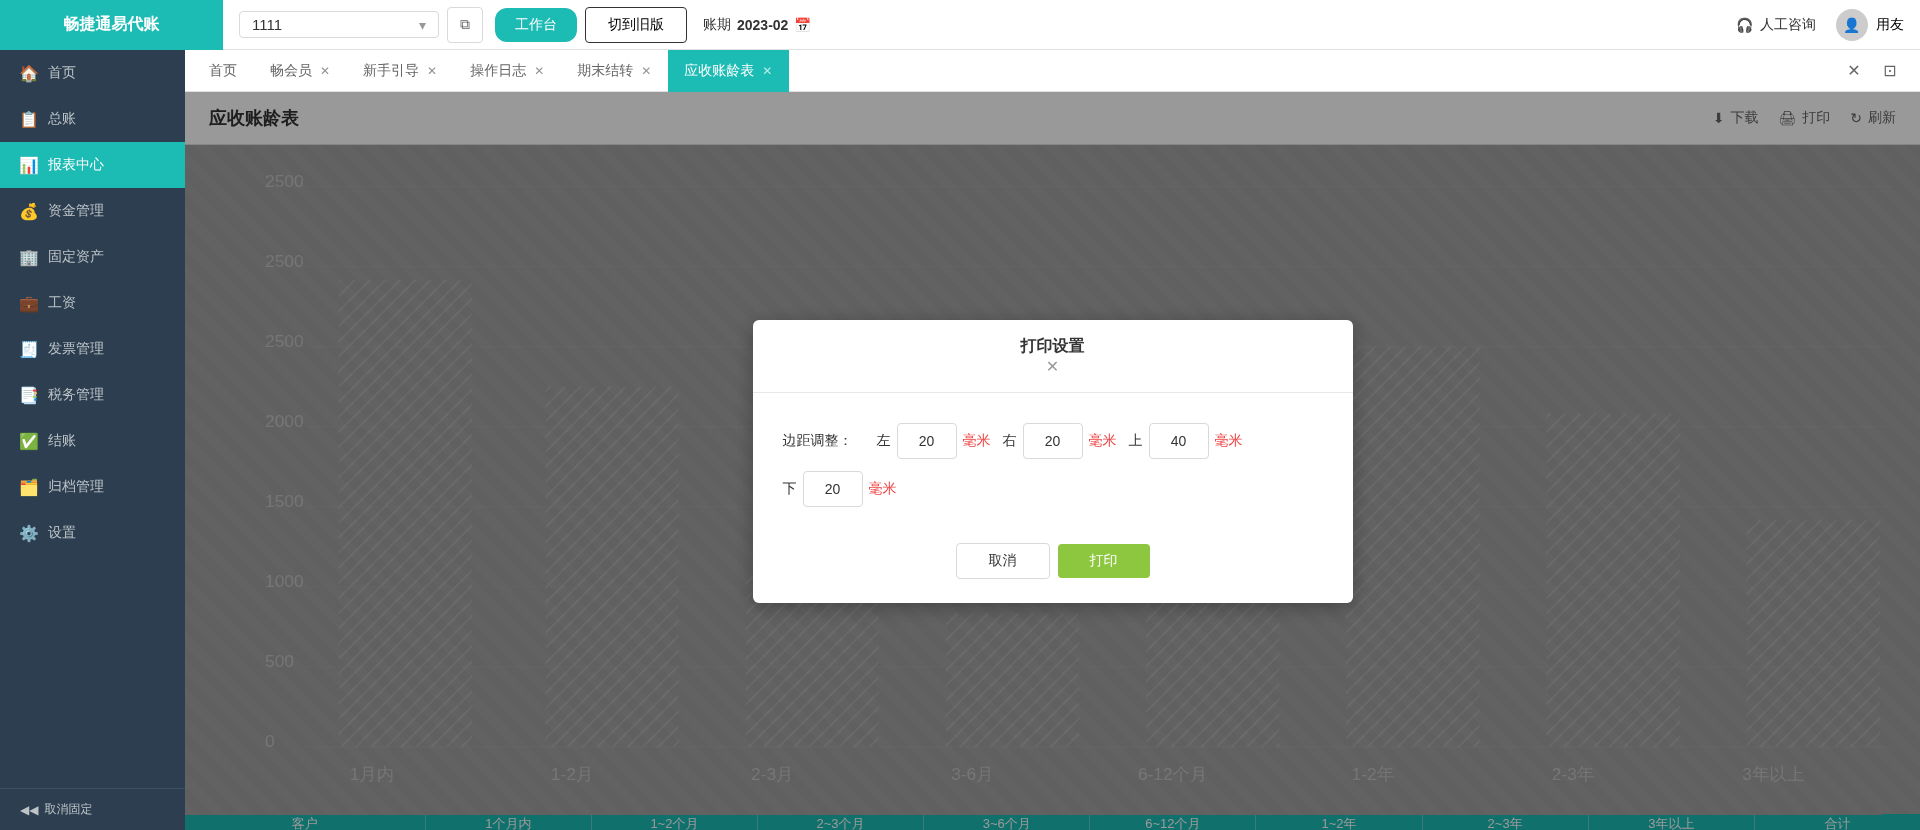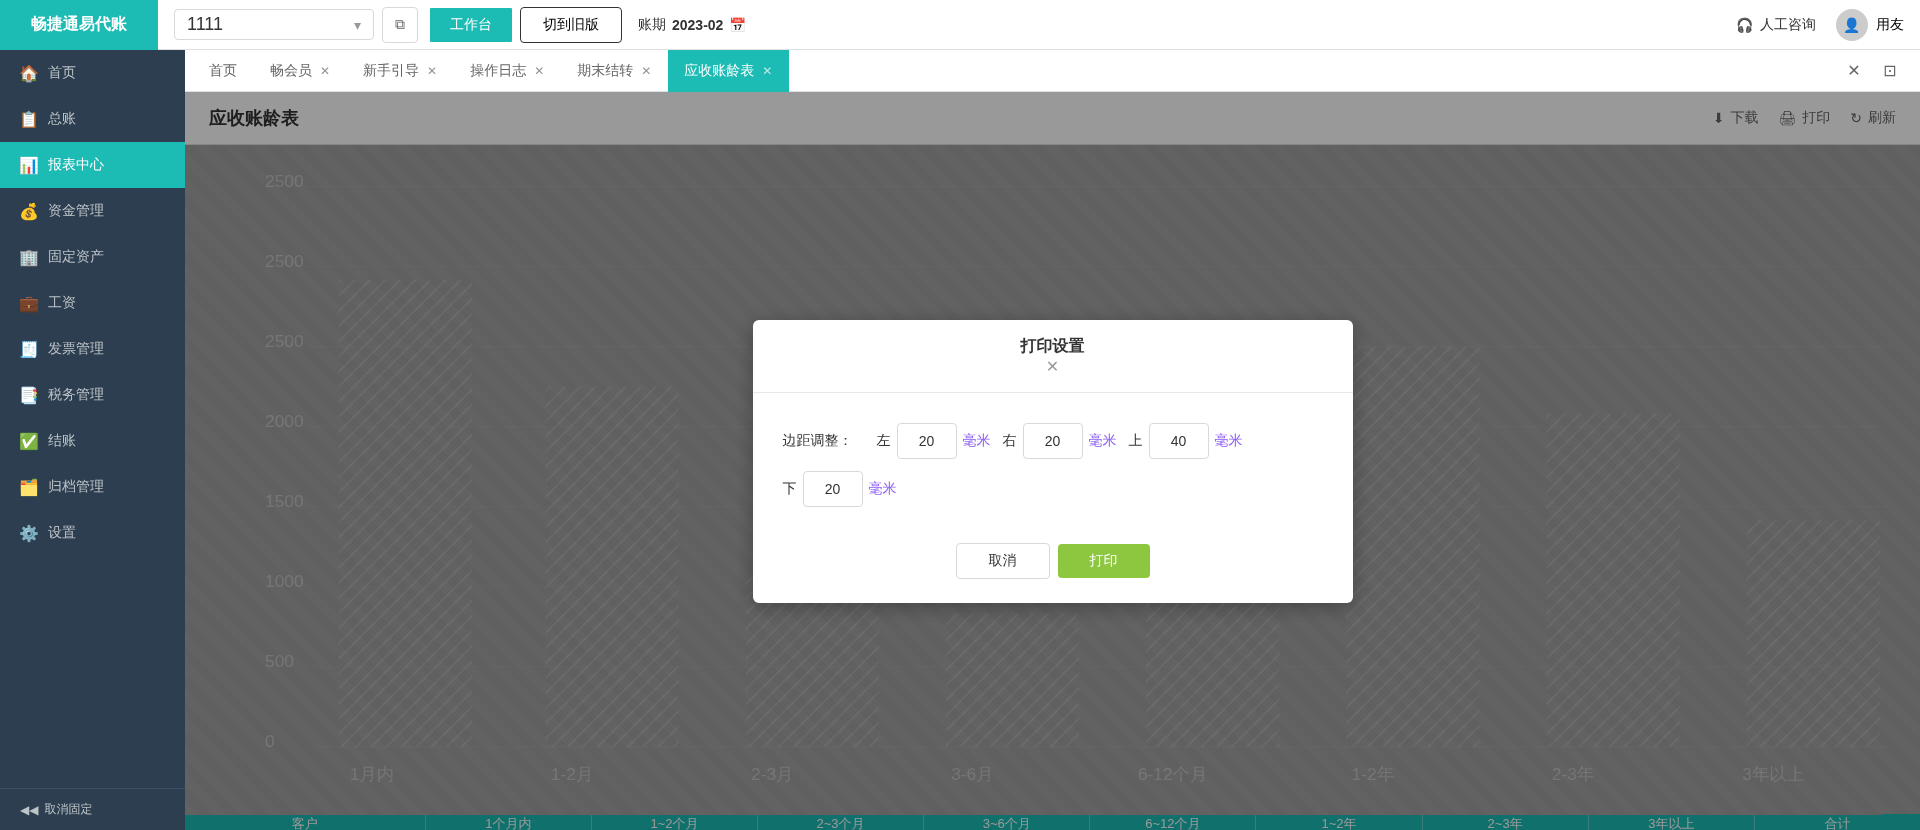--- a/index.html
+++ b/index.html
@@ -10,21 +10,21 @@
       height: 50px;
       background: #fff;
       display: flex;
       align-items: center;
       padding: 0 16px;
       border-bottom: 1px solid #e0e0e0;
       position: relative;
       z-index: 10;
     }
     .logo-area {
-      width: 158px;
+      width: 223px;
       background: #1cbbb4;
       height: 50px;
       display: flex;
       align-items: center;
       justify-content: center;
       margin-left: -16px;
       margin-right: 16px;
       flex-shrink: 0;
     }
     .logo-text {
@@ -37,21 +37,21 @@
       align-items: center;
       border: 1px solid #d9d9d9;
       border-radius: 4px;
       padding: 4px 12px;
       min-width: 200px;
       cursor: pointer;
       background: #fff;
     }
     .company-name {
       flex: 1;
-      font-size: 18px;
+      font-size: 15px;
       color: #333;
     }
     .dropdown-icon {
       color: #999;
       margin-left: 8px;
     }
     .copy-icon-btn {
       width: 36px;
       height: 36px;
       border: 1px solid #d9d9d9;
@@ -61,21 +61,21 @@
       justify-content: center;
       margin-left: 8px;
       cursor: pointer;
       background: #fff;
       color: #666;
     }
     .workbench-btn {
       background: #1cbbb4;
       color: #fff;
       border: none;
-      border-radius: 1px;
+      border-radius: 12px;
       padding: 8px 20px;
       margin-left: 12px;
       cursor: pointer;
       font-size: 14px;
     }
     .switch-old-btn {
       border: 1px solid #333;
       background: #fff;
       border-radius: 4px;
       padding: 8px 22px;
@@ -374,21 +374,21 @@
     .margin-input {
       width: 60px;
       height: 36px;
       border: 1px solid #d9d9d9;
       border-radius: 4px;
       text-align: center;
       font-size: 14px;
       color: #333;
     }
     .margin-unit {
-      color: #8b5cf6;
+      color: #ef4444;
       font-size: 14px;
     }
     .modal-footer {
       padding: 16px 20px 24px;
       display: flex;
       align-items: center;
       justify-content: center;
       gap: 8px;
     }
     .btn-cancel {

